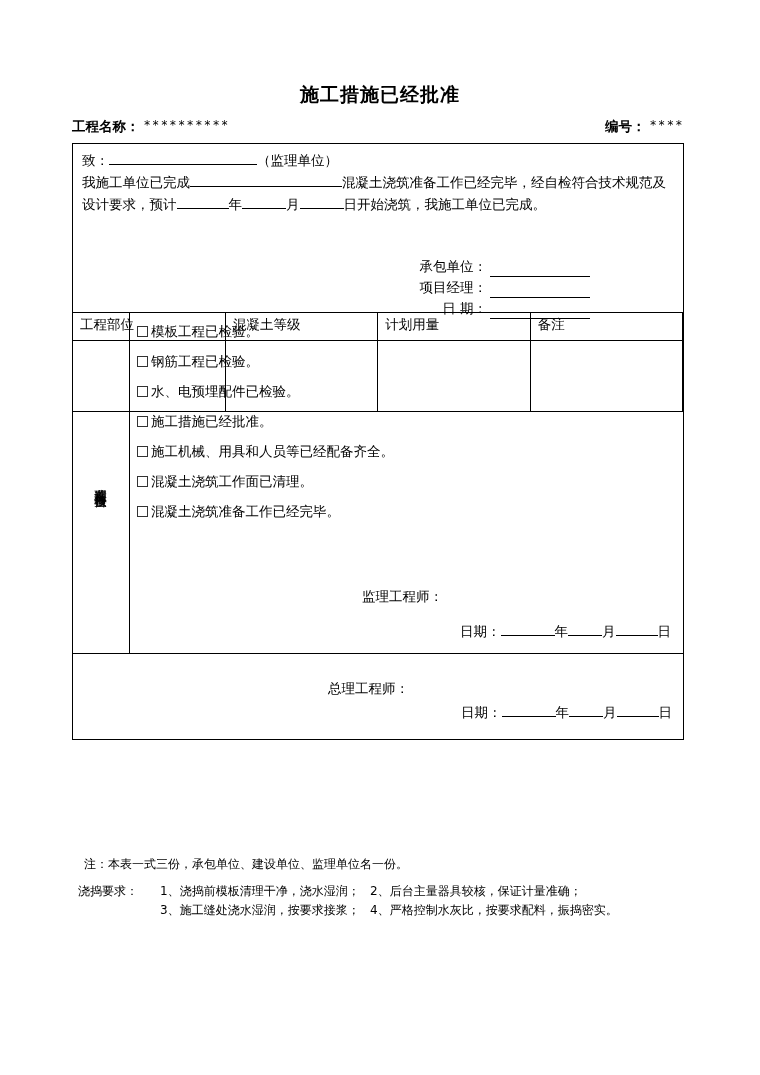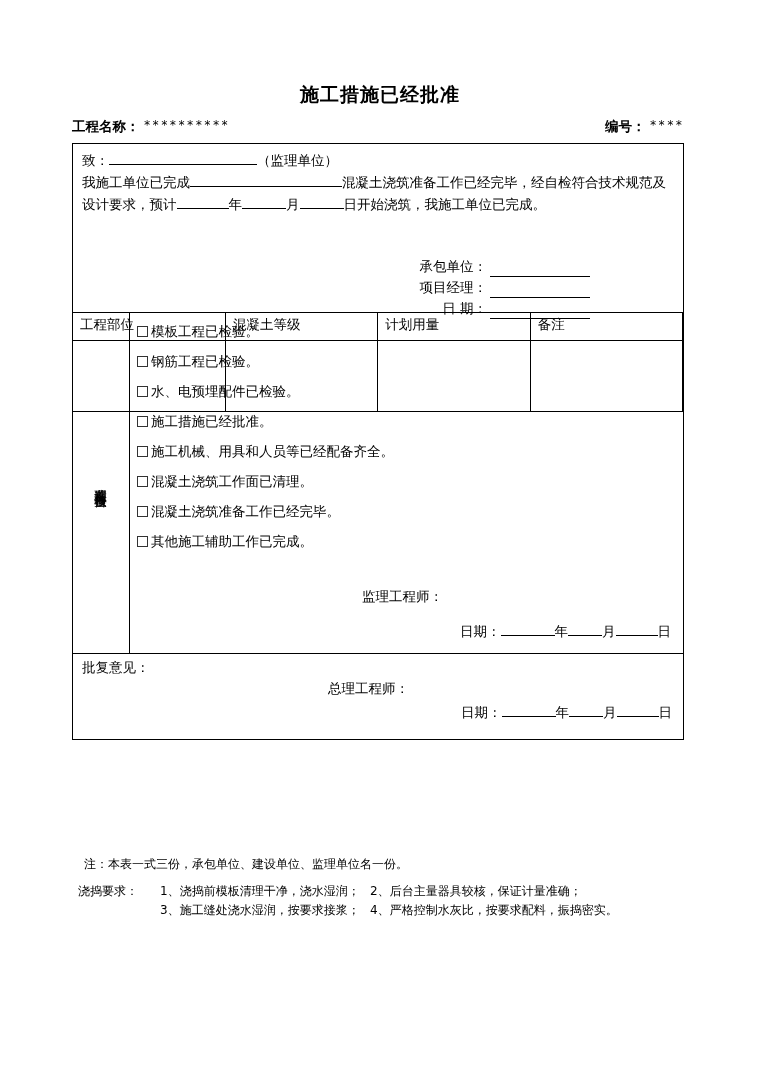--- a/index.html
+++ b/index.html
@@ -278,31 +278,29 @@
         <div class="vert-text">监理工程师核查项目</div>
       </div>
       <div class="check-body">
         <div class="check-item"><span class="box"></span><span>模板工程已检验。</span></div>
         <div class="check-item"><span class="box"></span><span>钢筋工程已检验。</span></div>
         <div class="check-item"><span class="box"></span><span>水、电预埋配件已检验。</span></div>
         <div class="check-item"><span class="box"></span><span>施工措施已经批准。</span></div>
         <div class="check-item"><span class="box"></span><span>施工机械、用具和人员等已经配备齐全。</span></div>
         <div class="check-item"><span class="box"></span><span>混凝土浇筑工作面已清理。</span></div>
         <div class="check-item"><span class="box"></span><span>混凝土浇筑准备工作已经完毕。</span></div>
-        <div class="check-item"><span class="box"></span><span>其他施工辅助工作已完成。</span></div>
 
         <div class="sup-sign">监理工程师：</div>
         <div class="sup-date">
           <span>日期：</span><span class="d-y"></span><span>年</span><span class="d-m"></span><span>月</span><span class="d-d"></span><span>日</span>
         </div>
       </div>
     </div>
 
     <div class="sec sec-reply">
-      <div class="reply-title">批复意见：</div>
       <div class="reply-sign">总理工程师：</div>
       <div class="reply-date">
         <span>日期：</span><span class="d-y"></span><span>年</span><span class="d-m"></span><span>月</span><span class="d-d"></span><span>日</span>
       </div>
     </div>
 
   </div>
 
   <div class="notes">
     <div class="note-1">注：本表一式三份，承包单位、建设单位、监理单位名一份。</div>

